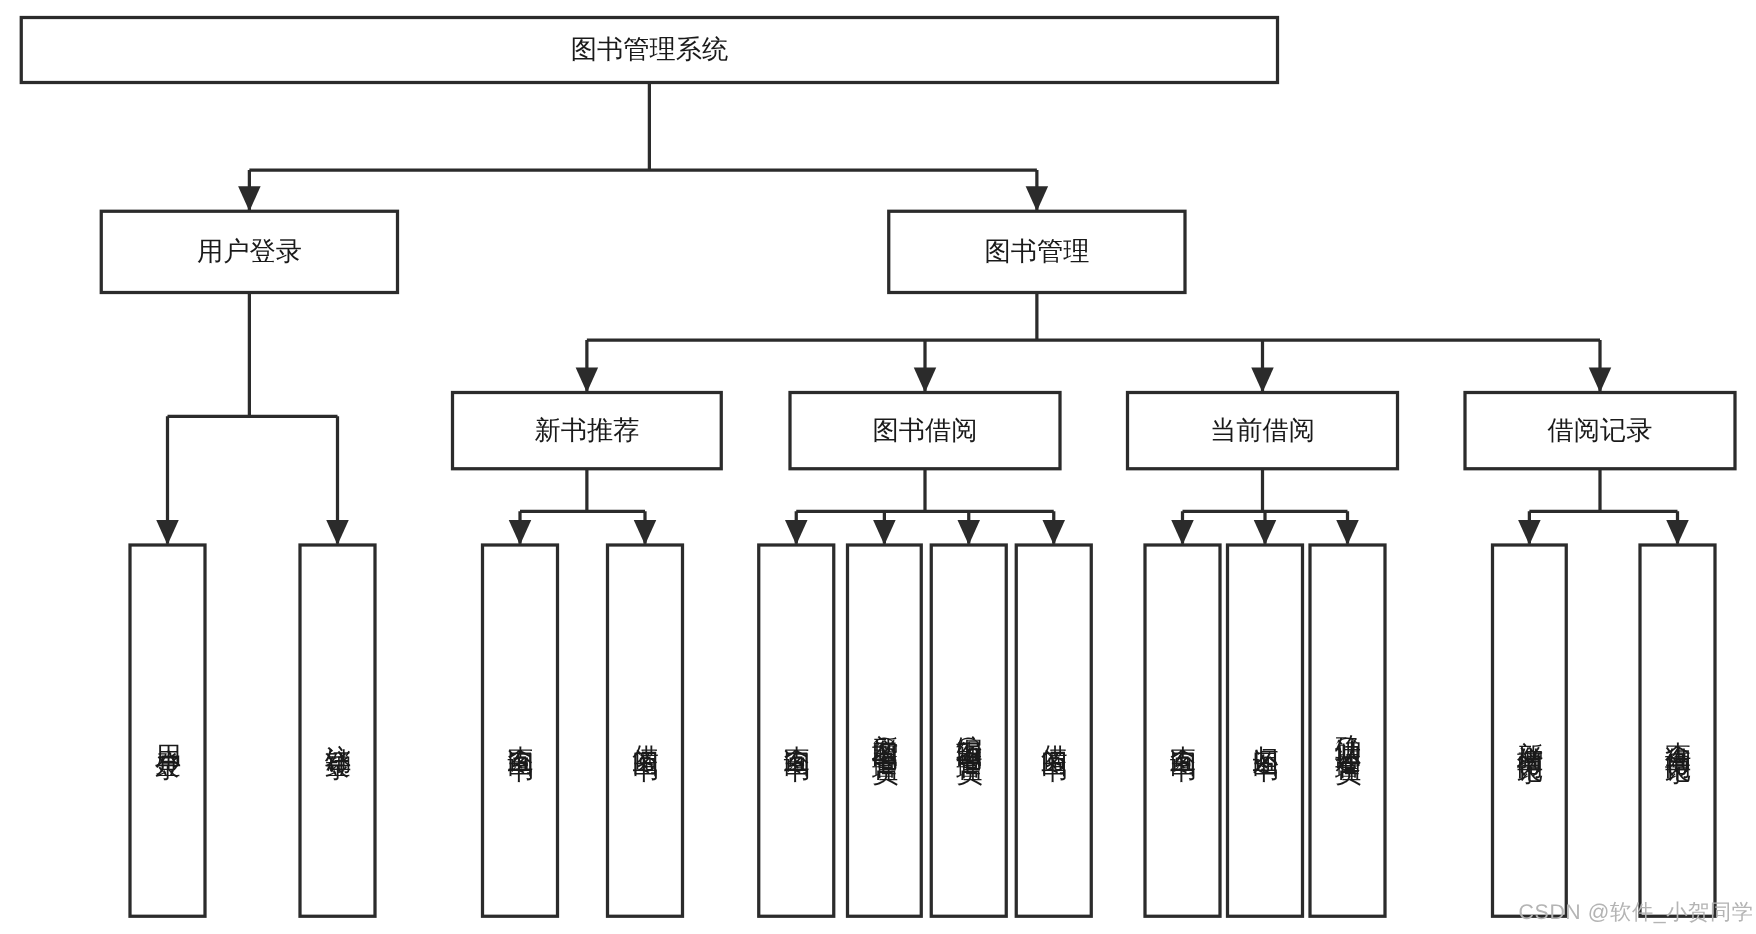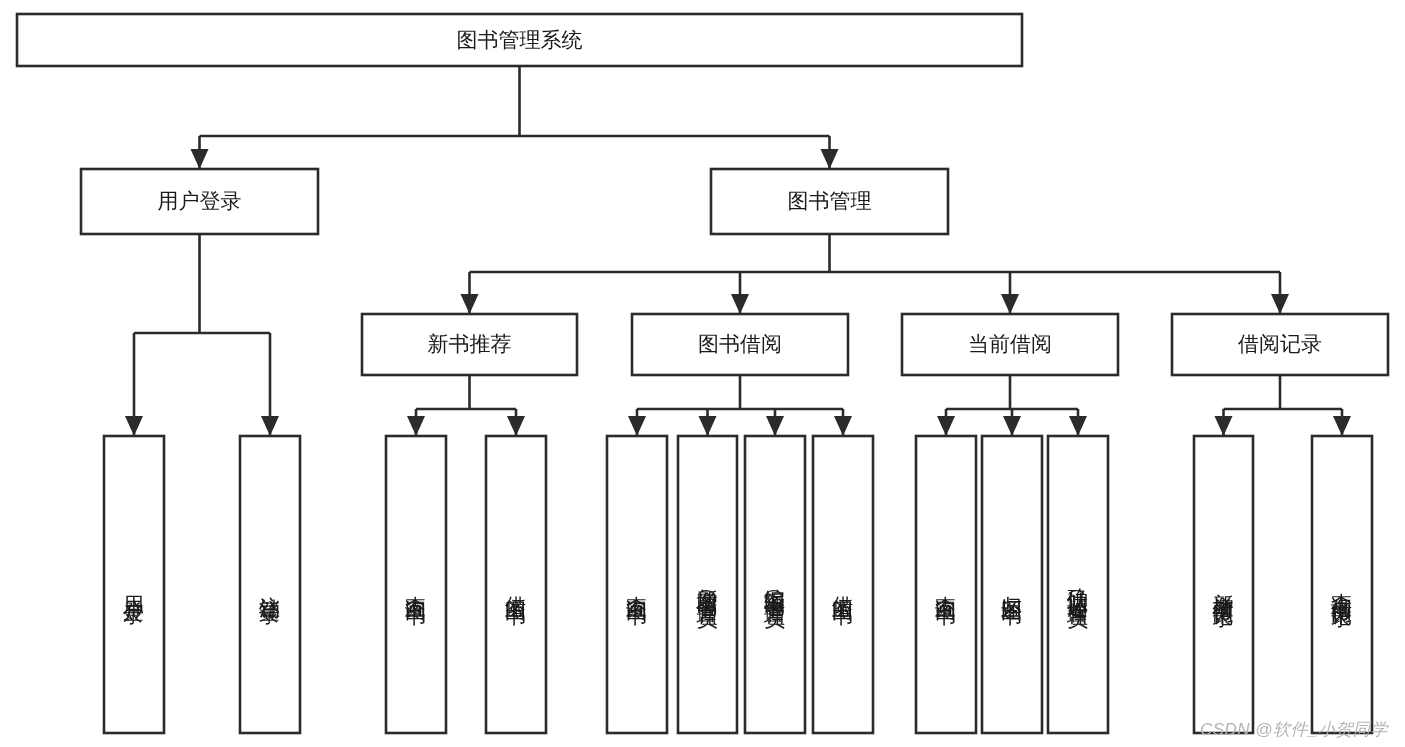--- a/index.html
+++ b/index.html
@@ -61,28 +61,27 @@
   }
   .vlabel-wrap {
     position: absolute;
     display: flex;
     align-items: center;
     justify-content: center;
     pointer-events: none;
   }
   #watermark {
     position: absolute;
-    right: 17px;
+    right: 2px;
     bottom: 6px;
     font-family: "Liberation Sans", "DejaVu Sans", sans-serif;
     font-size: 17px;
     color: #b4b4b4;
     letter-spacing: 0.5px;
     white-space: nowrap;
-    font-style: italic;
   }
 </style>
 </head>
 <body>
 
 <div id="diagram-root">
 
   <svg class="tree" viewBox="0 0 1405 747">
     <defs></defs>
     <g id="connectors">

